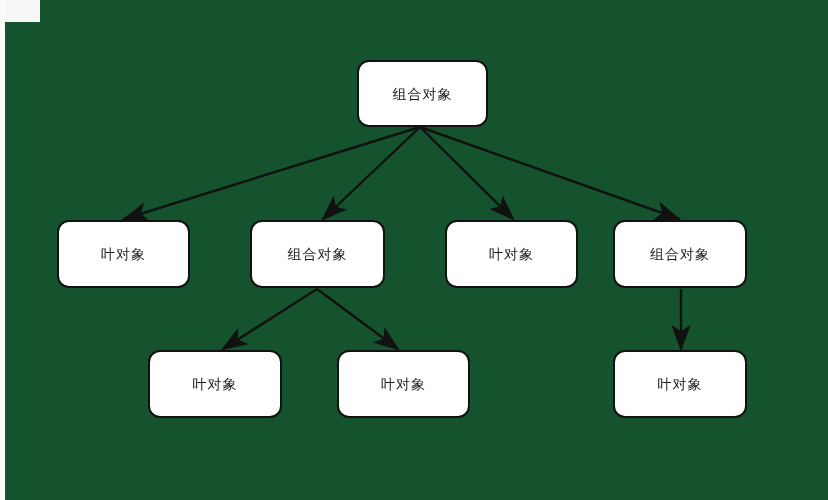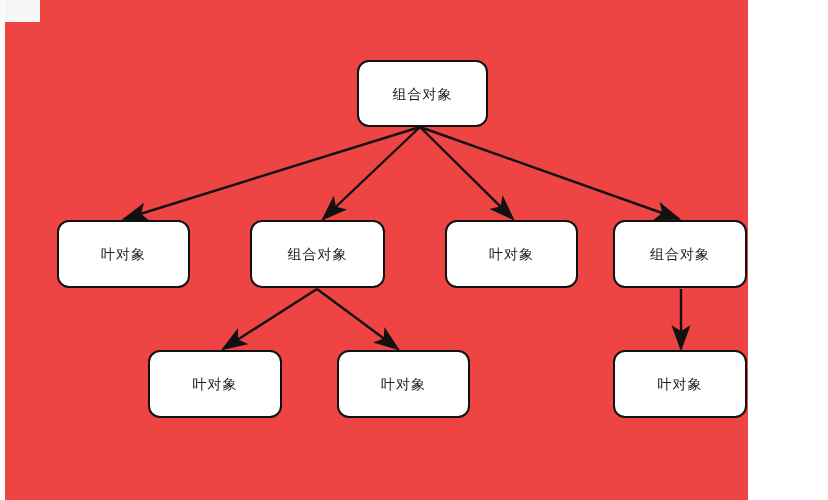--- a/index.html
+++ b/index.html
@@ -6,23 +6,23 @@
   html, body {
     margin: 0;
     padding: 0;
     background: #ffffff;
   }
   body {
     font-family: "DejaVu Sans", "Liberation Sans", sans-serif;
   }
   #canvas {
     position: relative;
-    width: 748px;
+    width: 828px;
     height: 500px;
-    background: #ef4444;
+    background: #14532d;
     overflow: hidden;
   }
   
   #edge-tint-top {
     position: absolute;
     left: 0; top: 0;
     width: 40px; height: 22px;
     background: #f6f6f6;
     pointer-events: none;
   }

